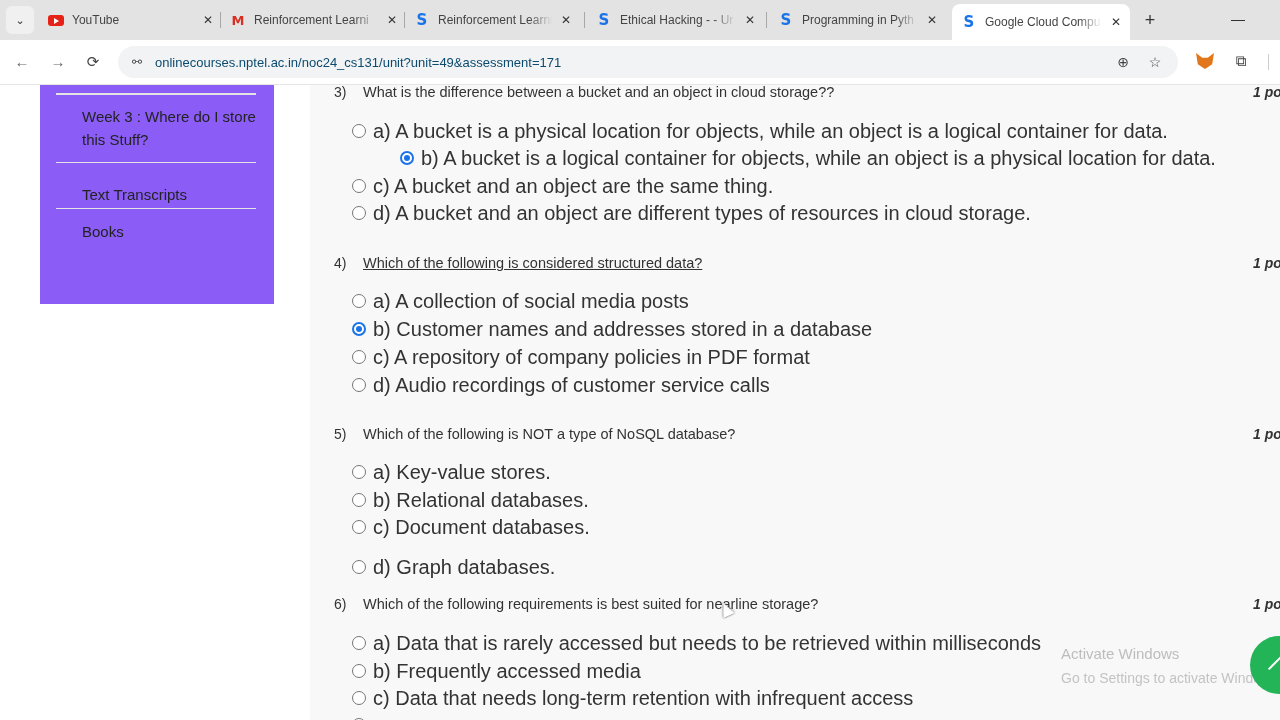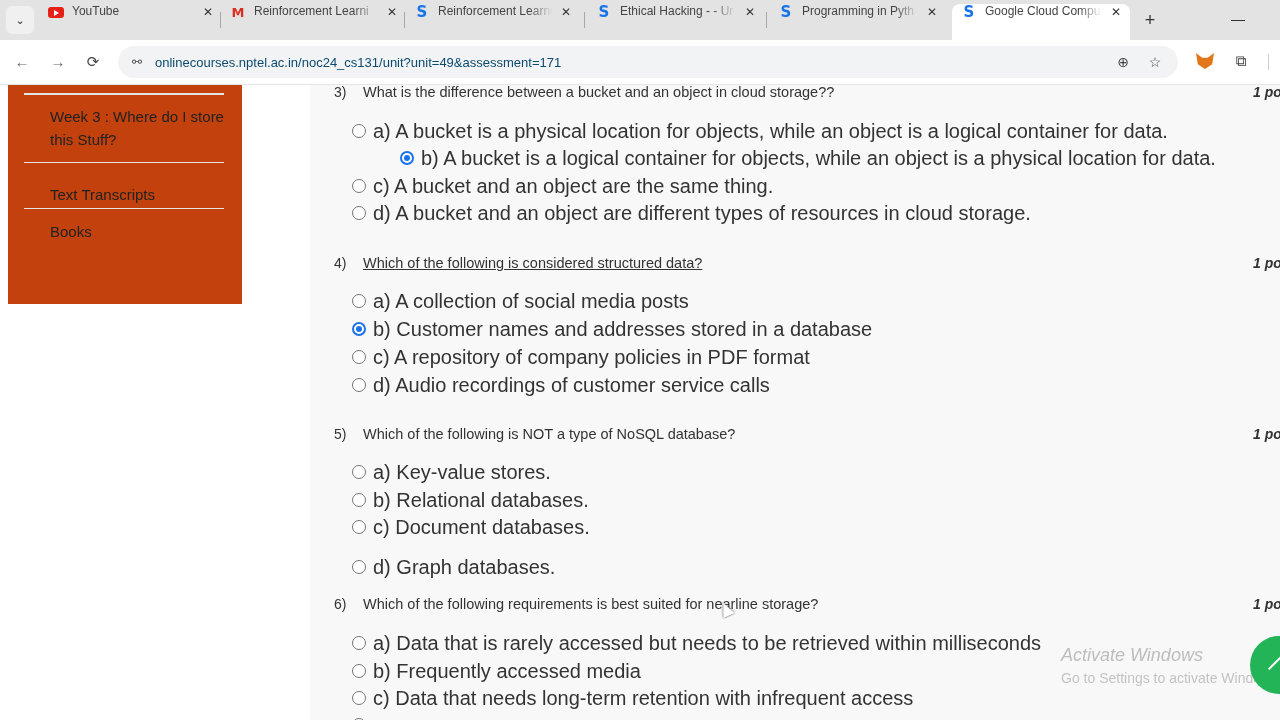--- a/index.html
+++ b/index.html
@@ -1,21 +1,21 @@
 <!DOCTYPE html>
 <html><head>
 <meta charset="utf-8">
 <style>
   * { box-sizing: border-box; margin: 0; padding: 0; }
   html, body { width: 1280px; height: 720px; overflow: hidden; background: #ffffff; font-family: "Liberation Sans", sans-serif; color: #333; }
 
   
   .tabstrip { position: absolute; left: 0; top: 0; width: 1280px; height: 40px; background: #e3e3e3; }
   .tab-list-btn { position: absolute; left: 6px; top: 6px; width: 28px; height: 28px; border-radius: 6px; background: #f0f0f0; display: flex; align-items: center; justify-content: center; font-size: 11px; color: #333; }
-  .tab { position: absolute; top: 4px; height: 32px; display: flex; align-items: flex-start; font-size: 12px; color: #444; }
+  .tab { position: absolute; top: 4px; height: 32px; display: flex; align-items: center; font-size: 12px; color: #444; }
   .tab .fav { width: 16px; height: 16px; display: flex; align-items: center; justify-content: center; margin-right: 8px; flex: 0 0 16px; }
   .tab .title { white-space: nowrap; overflow: hidden; flex: 1 1 auto; -webkit-mask-image: linear-gradient(to right, #000 80%, transparent); mask-image: linear-gradient(to right, #000 80%, transparent); }
   .tab .close { width: 16px; height: 16px; display: flex; align-items: center; justify-content: center; font-size: 12px; color: #333; margin-left: 6px; flex: 0 0 16px; }
   .tab-sep { position: absolute; top: 12px; width: 1px; height: 16px; background: #a8a8a8; }
   .tab.active { background: #ffffff; border-radius: 8px 8px 0 0; height: 36px; top: 4px; }
   .fav-yt { width: 16px; height: 11px; background: #e62117; border-radius: 3px; position: relative; }
   .fav-yt::after { content: ""; position: absolute; left: 6px; top: 3px; border-left: 5px solid #fff; border-top: 3px solid transparent; border-bottom: 3px solid transparent; }
   .fav-gm { font-weight: bold; font-size: 13px; color: #d93025; font-family: "DejaVu Sans", sans-serif; }
   .fav-s { font-weight: bold; font-size: 15px; color: #1a73e8; font-family: "DejaVu Sans", sans-serif; }
   .newtab { position: absolute; left: 1140px; top: 10px; width: 20px; height: 20px; font-size: 18px; line-height: 20px; text-align: center; color: #333; }
@@ -27,32 +27,32 @@
   .omnibox { position: absolute; left: 118px; top: 6px; width: 1060px; height: 32px; background: #f1f3f4; border-radius: 16px; display: flex; align-items: center; }
   .site-info { width: 18px; height: 18px; margin-left: 10px; font-size: 12px; color: #444; display: flex; align-items: center; justify-content: center; }
   .url { margin-left: 9px; font-size: 13px; color: #0c4a6e; }
   .omni-icon { position: absolute; top: 7px; width: 18px; height: 18px; font-size: 14px; color: #444; text-align: center; line-height: 18px; }
   .ext-fox { position: absolute; left: 1196px; top: 53px; width: 18px; height: 16px; background: #e2761b; clip-path: polygon(0 0, 35% 30%, 65% 30%, 100% 0, 90% 70%, 50% 100%, 10% 70%); }
   .ext-puzzle { position: absolute; left: 1232px; top: 52px; width: 18px; height: 18px; font-size: 15px; color: #444; text-align: center; line-height: 18px; }
   .toolbar-divider { position: absolute; left: 1268px; top: 54px; width: 1px; height: 16px; background: #ccc; }
 
   
   .page { position: absolute; left: 0; top: 85px; width: 1280px; height: 635px; background: #ffffff; overflow: hidden; }
-  .sidebar { position: absolute; left: 8px; top: -10px; width: 234px; height: 229px; background: #c2410c; text-decoration: underline; }
+  .sidebar { position: absolute; left: 40px; top: -10px; width: 234px; height: 229px; background: #8b5cf6; text-decoration: underline; }
   .side-item { position: absolute; left: 16px; width: 200px; border-top: 1px solid #e4e4e4; padding-left: 26px; font-size: 15px; color: #222; line-height: 23px; }
   .content { position: absolute; left: 310px; top: 0; width: 970px; height: 635px; background: #f8f8f8; }
   .q-num { position: absolute; left: 24px; font-size: 14px; color: #333; }
   .q-text { position: absolute; left: 53px; font-size: 14.5px; color: #333; white-space: nowrap; }
   .q-points { position: absolute; left: 943px; font-size: 14px; font-style: italic; font-weight: bold; color: #333; white-space: nowrap; }
   .option { position: absolute; left: 42px; height: 20px; display: flex; align-items: center; font-size: 20px; color: #333; white-space: nowrap; }
   .radio { width: 14px; height: 14px; border: 1px solid #767676; border-radius: 50%; background: #fff; margin-right: 7px; position: relative; flex: 0 0 14px; }
   .radio.checked { border: 2px solid #1a73e8; }
   .radio.checked::after { content: ""; position: absolute; left: 2px; top: 2px; width: 6px; height: 6px; border-radius: 50%; background: #1a73e8; }
 
-  .watermark-title { position: absolute; left: 1061px; top: 645px; font-size: 18px; color: #bdbdbd; font-style: italic; }
+  .watermark-title { position: absolute; left: 1061px; top: 645px; font-size: 15px; color: #bdbdbd; }
   .watermark-sub { position: absolute; left: 1061px; top: 670px; font-size: 14px; color: #c3c3c3; white-space: nowrap; }
   .fab { position: absolute; left: 1250px; top: 636px; width: 58px; height: 58px; border-radius: 50%; background: #22b457; }
   .fab::after { content: ""; position: absolute; left: 16px; top: 26px; width: 18px; height: 2px; background: #fff; transform: rotate(-45deg); }
   .cursor { position: absolute; left: 720px; top: 602px; width: 0; height: 0; border-left: 6px solid transparent; border-right: 6px solid transparent; border-bottom: 14px solid #fff; filter: drop-shadow(0 0 1px #333); transform: rotate(-25deg); }
 </style>
 </head>
 <body>
 
 <div class="tabstrip">
   <div class="tab-list-btn">

